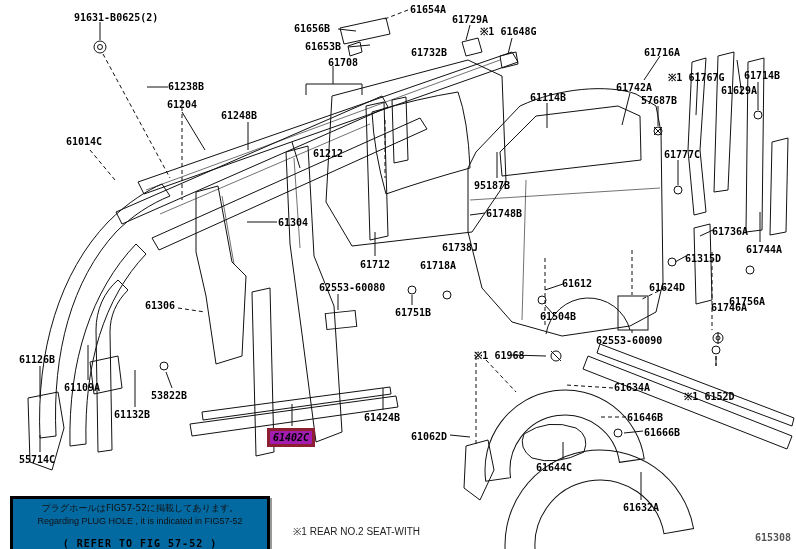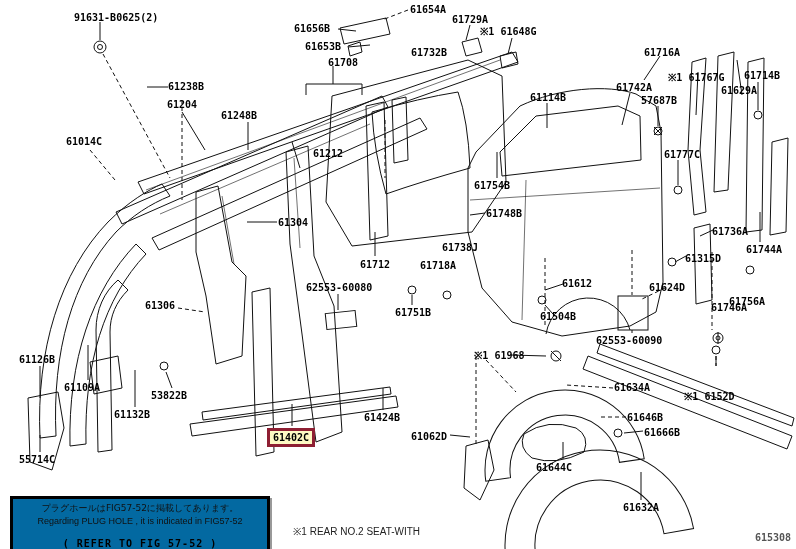--- a/index.html
+++ b/index.html
@@ -2,21 +2,21 @@
 <html><head>
 <meta charset="utf-8">
 <style>
   html,body{margin:0;padding:0;background:#fff;}
   .stage{position:relative;width:796px;height:549px;background:#ffffff;overflow:hidden;
          font-family:"DejaVu Sans Mono",monospace;}
   svg.art{position:absolute;left:0;top:0;}
   .labels{position:absolute;left:0;top:0;width:100%;height:100%;}
   .lbl{position:absolute;font:bold 10px "DejaVu Sans Mono",monospace;color:#000;
        white-space:nowrap;letter-spacing:0;line-height:11px;}
-  .lbl.hl{border:3px solid #8e1f33;padding:1px 3px;background:#fef9c3;}
+  .lbl.hl{border:3px solid #8e1f33;padding:1px 3px;background:#a21caf;font-style:italic;}
   .legend{position:absolute;left:10px;top:496px;width:250px;border:3px solid #000;
           box-shadow:2px 2px 0 #999;background:#0369a1;text-align:center;padding:3px 2px 4px;}
   .legend .jp{font:9px "DejaVu Sans",sans-serif;color:#111;margin:0;}
   .legend .en{font:9px "Liberation Sans",sans-serif;color:#111;margin:1px 0 12px;}
   .legend .ref{font:bold 10px "DejaVu Sans Mono",monospace;color:#000;margin:1px 0 0;letter-spacing:1px;}
   .note{position:absolute;left:293px;top:524px;font:10px "Liberation Sans",sans-serif;color:#222;}
   .figcode{position:absolute;left:755px;top:532px;font:bold 10px "DejaVu Sans Mono",monospace;color:#555;}
 </style>
 </head>
 <body>
@@ -185,26 +185,26 @@
       <div class="lbl" style="left: 452px; top: 14px;">61729A</div>
       <div class="lbl" style="left: 480px; top: 26px;">※1 61648G</div>
       <div class="lbl" style="left: 530px; top: 92px;">61114B</div>
       <div class="lbl" style="left: 644px; top: 47px;">61716A</div>
       <div class="lbl" style="left: 668px; top: 72px;">※1 61767G</div>
       <div class="lbl" style="left: 721px; top: 49px; margin-top: 36px;">61629A</div>
       <div class="lbl" style="left: 744px; top: 70px;">61714B</div>
       <div class="lbl" style="left: 616px; top: 82px;">61742A</div>
       <div class="lbl" style="left: 641px; top: 95px;">57687B</div>
       <div class="lbl" style="left: 664px; top: 149px;">61777C</div>
-      <div class="lbl" style="left: 474px; top: 180px;">61754B</div>
+      <div class="lbl" style="left: 474px; top: 180px;">95187B</div>
       <div class="lbl" style="left: 486px; top: 208px;">61748B</div>
       <div class="lbl" style="left: 442px; top: 242px;">61738J</div>
       <div class="lbl" style="left: 420px; top: 260px;">61718A</div>
       <div class="lbl" style="left: 360px; top: 259px;">61712</div>
-      <div class="lbl" style="left: 306px; top: 282px;">62553-60080</div>
+      <div class="lbl" style="left: 319px; top: 282px;">62553-60080</div>
       <div class="lbl" style="left: 278px; top: 217px;">61304</div>
       <div class="lbl" style="left: 145px; top: 300px;">61306</div>
       <div class="lbl" style="left: 395px; top: 307px;">61751B</div>
       <div class="lbl" style="left: 562px; top: 278px;">61612</div>
       <div class="lbl" style="left: 540px; top: 311px;">61504B</div>
       <div class="lbl" style="left: 596px; top: 335px;">62553-60090</div>
       <div class="lbl" style="left: 649px; top: 282px;">61624D</div>
       <div class="lbl" style="left: 685px; top: 253px;">61315D</div>
       <div class="lbl" style="left: 712px; top: 226px;">61736A</div>
       <div class="lbl" style="left: 746px; top: 244px;">61744A</div>

